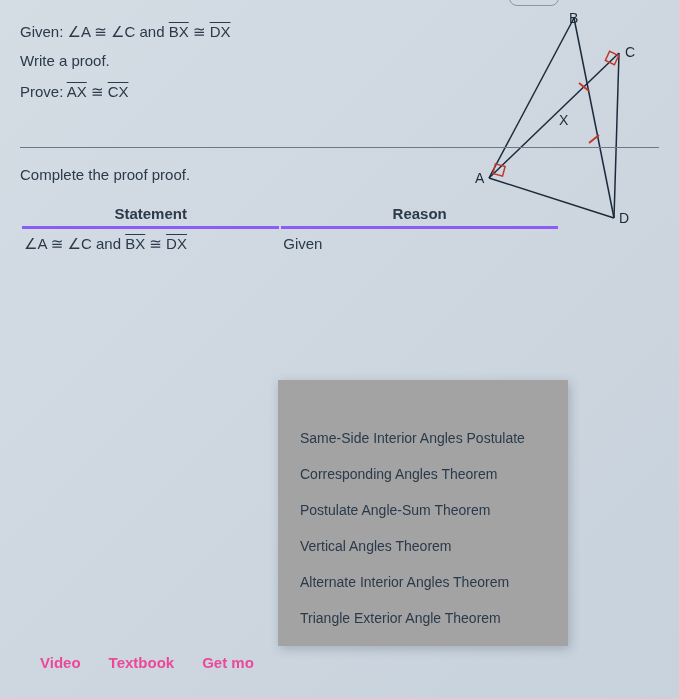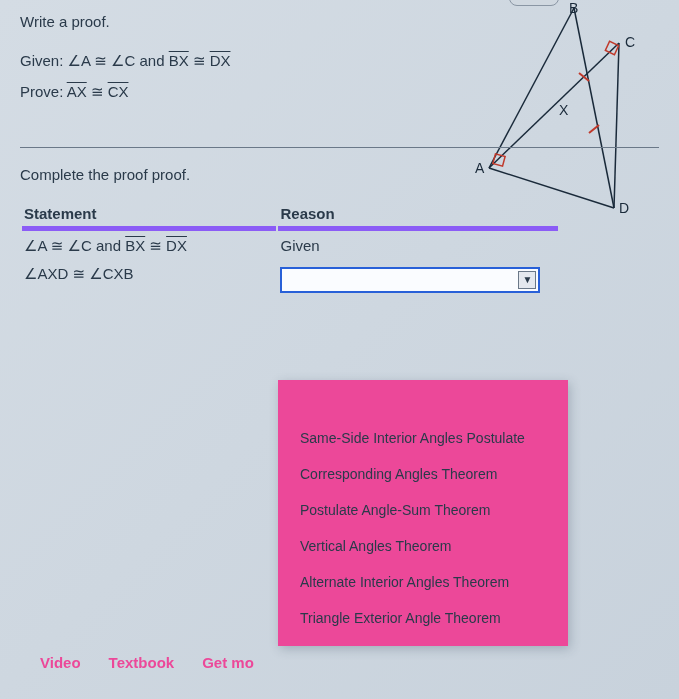--- a/index.html
+++ b/index.html
@@ -36,24 +36,24 @@
       border: 1px solid #8a96a4;
       border-radius: 10px;
       padding: 1px 10px;
       font-size: 11px;
       letter-spacing: 2px;
       color: #4a5866;
     }
     .instruction { margin: 18px 0 16px 0; font-size: 15px; }
     .proof-table { width: 540px; }
     .proof-table th {
-      text-align: left;
+      text-align: center;
       font-weight: bold;
       font-size: 15px;
-      border-bottom: 5px solid #8b5cf6;
+      border-bottom: 3px solid #8b5cf6;
       padding: 4px 2px;
     }
     .proof-table td {
       padding: 4px 2px;
       font-size: 15px;
       vertical-align: top;
     }
     .col-stmt { width: 260px; }
     .col-reason { width: 280px; margin-left: 40px; }
     .dropdown-box {
@@ -76,21 +76,21 @@
       align-items: center;
       justify-content: center;
       font-size: 10px;
       color: #2a3a4a;
     }
     .dropdown-menu {
       position: absolute;
       left: 278px;
       top: 380px;
       width: 290px;
-      background: #ec4899;
+      background: #a3a3a3;
       box-shadow: 2px 3px 10px rgba(40,60,80,0.25);
       padding: 40px 0 10px 0;
     }
     .dropdown-item {
       padding: 10px 22px;
       font-size: 14px;
       color: #2a3a4a;
       cursor: pointer;
     }
     .footer-links {
@@ -103,25 +103,25 @@
       font-weight: bold;
       color: #ec4899;
     }
     .overline { text-decoration: overline; }
   </style>
 </head>
 <body>
 
 <div class="problem-area">
   <div class="problem-text">
-    <div>Write a proof.</div>
     <div style="margin-top:10px;">
       <span>Given:</span>
       <span>∠A ≅ ∠C</span><span> and </span><span class="overline">BX</span><span> ≅ </span><span class="overline">DX</span>
     </div>
+    <div>Write a proof.</div>
     <div style="margin-top:3px;">
       <span>Prove:</span>
       <span class="overline">AX</span><span> ≅ </span><span class="overline">CX</span>
     </div>
   </div>
 
   <svg class="figure" viewBox="0 0 190 220">
     <line x1="30" y1="165" x2="115" y2="5" stroke="#1a2a3a" stroke-width="1.5"></line>
     <line x1="115" y1="5" x2="155" y2="205" stroke="#1a2a3a" stroke-width="1.5"></line>
     <line x1="30" y1="165" x2="155" y2="205" stroke="#1a2a3a" stroke-width="1.5"></line>
@@ -153,29 +153,20 @@
       <th class="col-reason">Reason</th>
     </tr>
   </thead>
   <tbody>
     <tr>
       <td>
         <span>∠A ≅ ∠C</span><span> and </span><span class="overline">BX</span><span> ≅ </span><span class="overline">DX</span>
       </td>
       <td>Given</td>
     </tr>
-    <tr>
-      <td>∠AXD ≅ ∠CXB</td>
-      <td>
-        <div class="dropdown-box">
-          <span></span>
-          <div class="dropdown-arrow">▼</div>
-        </div>
-      </td>
-    </tr>
   </tbody>
 </table>
 
 <div class="dropdown-menu">
   <div class="dropdown-item">Same-Side Interior Angles Postulate</div>
   <div class="dropdown-item">Corresponding Angles Theorem</div>
   <div class="dropdown-item">Postulate Angle-Sum Theorem</div>
   <div class="dropdown-item">Vertical Angles Theorem</div>
   <div class="dropdown-item">Alternate Interior Angles Theorem</div>
   <div class="dropdown-item">Triangle Exterior Angle Theorem</div>

